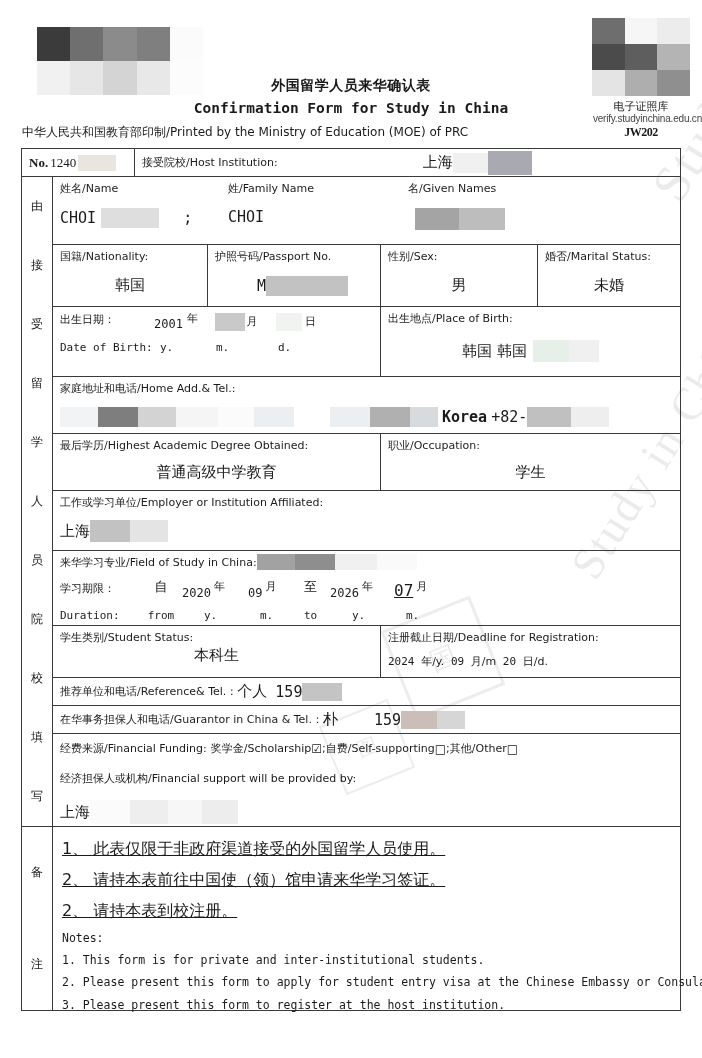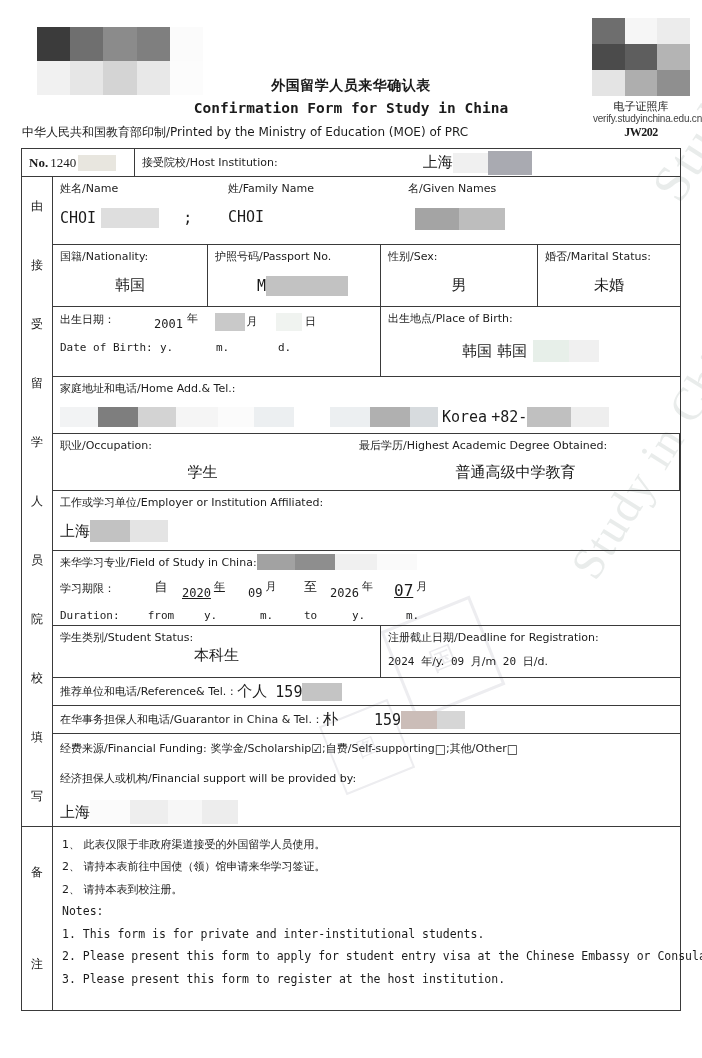--- a/index.html
+++ b/index.html
@@ -114,21 +114,21 @@
 
   .no-cell{
     width:105px;flex:0 0 105px;border-right:1px solid #3a3a3a;
     display:flex;align-items:center;padding-left:7px;
   }
   .no-lbl{font-family:"Liberation Serif",serif;font-weight:bold;font-size:13px;}
   .no-val{font-family:"Liberation Serif",serif;font-size:13px;margin-left:2px;}
 
   .ck{font-family:"DejaVu Sans","Liberation Sans",sans-serif;font-size:12px;}
   .notes-line{font-size:11.5px;font-family:"DejaVu Sans Mono","Liberation Mono",monospace;line-height:1.95;white-space:nowrap;}
-  .notes-line .cn{font-family:"DejaVu Sans","Liberation Sans",sans-serif;font-size:11px;}
+  .notes-line .cn{font-family:"DejaVu Sans","Liberation Sans",sans-serif;font-size:16px;text-decoration:underline;}
 </style>
 </head>
 <body>
 
 <div class="page">
 
   <div class="wm-wrap">
     <div class="wm-text wm1">Study in China</div>
     <div class="wm-text wm2">Study in China</div>
     <div class="wm-seal seal1">国</div>
@@ -305,36 +305,36 @@
               <span class="rd" style="width:38px;height:20px;background:#f2f3f4;"></span>
               <span class="rd" style="width:40px;height:20px;background:#7e7e7e;"></span>
               <span class="rd" style="width:38px;height:20px;background:#d3d3d3;"></span>
               <span class="rd" style="width:42px;height:20px;background:#f5f5f5;"></span>
               <span class="rd" style="width:36px;height:20px;background:#fbfbfb;"></span>
               <span class="rd" style="width:40px;height:20px;background:#eceff1;"></span>
               <span class="rd" style="width:36px;height:20px;background:#ffffff;"></span>
               <span class="rd" style="width:40px;height:20px;background:#eceff1;"></span>
               <span class="rd" style="width:40px;height:20px;background:#b0b0b0;"></span>
               <span class="rd" style="width:28px;height:20px;background:#d7dbde;"></span>
-              <span class="val-en" style="margin:0 4px;">Korea</span>
+              <span class="val-en" style="margin:0 4px;font-weight:bold;">Korea</span>
               <span class="val-en">+82-</span>
               <span class="rd" style="width:44px;height:20px;background:#c0c0c0;"></span>
               <span class="rd" style="width:38px;height:20px;background:#eeeeee;"></span>
             </div>
           </div>
         </div>
 
         <div class="row" style="height:57px;">
-          <div class="cell" style="flex:1;">
-            <div class="lbl"><span class="cn">职业/Occupation:</span></div>
-            <div style="text-align:center;margin-top:10px;"><span class="val-cn">学生</span></div>
-          </div>
           <div class="cell vline" style="width:328px;flex:0 0 328px;">
             <div class="lbl"><span class="cn">最后学历/Highest Academic Degree Obtained:</span></div>
             <div style="text-align:center;margin-top:10px;"><span class="val-cn">普通高级中学教育</span></div>
+          </div>
+          <div class="cell" style="flex:1;">
+            <div class="lbl"><span class="cn">职业/Occupation:</span></div>
+            <div style="text-align:center;margin-top:10px;"><span class="val-cn">学生</span></div>
           </div>
         </div>
 
         <div class="row" style="height:60px;border-bottom:1.5px solid #3a3a3a;">
           <div class="cell" style="flex:1;">
             <div class="lbl"><span class="cn">工作或学习单位/Employer or Institution Affiliated:</span></div>
             <div class="rd-row" style="margin-top:10px;">
               <span class="val-cn">上海</span>
               <span class="rd" style="width:40px;height:22px;background:#c2c2c2;"></span>
               <span class="rd" style="width:38px;height:22px;background:#e4e4e4;"></span>
@@ -354,21 +354,21 @@
             <div style="display:flex;align-items:flex-end;margin-top:8px;">
               <div style="width:80px;">
                 <div class="lbl"><span class="cn">学习期限：</span></div>
                 <div class="lbl" style="margin-top:13px;"><span>Duration:</span></div>
               </div>
               <div style="width:42px;text-align:center;">
                 <div class="lbl" style="font-size:13px;"><span class="cn">自</span></div>
                 <div class="lbl" style="margin-top:13px;"><span>from</span></div>
               </div>
               <div style="width:66px;">
-                <div style="display:flex;align-items:flex-end;text-decoration:underline;">
+                <div style="display:flex;align-items:flex-end;">
                   <span class="lbl" style="font-size:12px;">2020</span>
                   <span class="lbl" style="margin-left:3px;margin-bottom:6px;"><span class="cn">年</span></span>
                 </div>
                 <div class="lbl" style="margin-top:9px;padding-left:22px;"><span>y.</span></div>
               </div>
               <div style="width:56px;">
                 <div style="display:flex;align-items:flex-end;">
                   <span class="lbl" style="font-size:12px;">09</span>
                   <span class="lbl" style="margin-left:3px;margin-bottom:6px;"><span class="cn">月</span></span>
                 </div>

